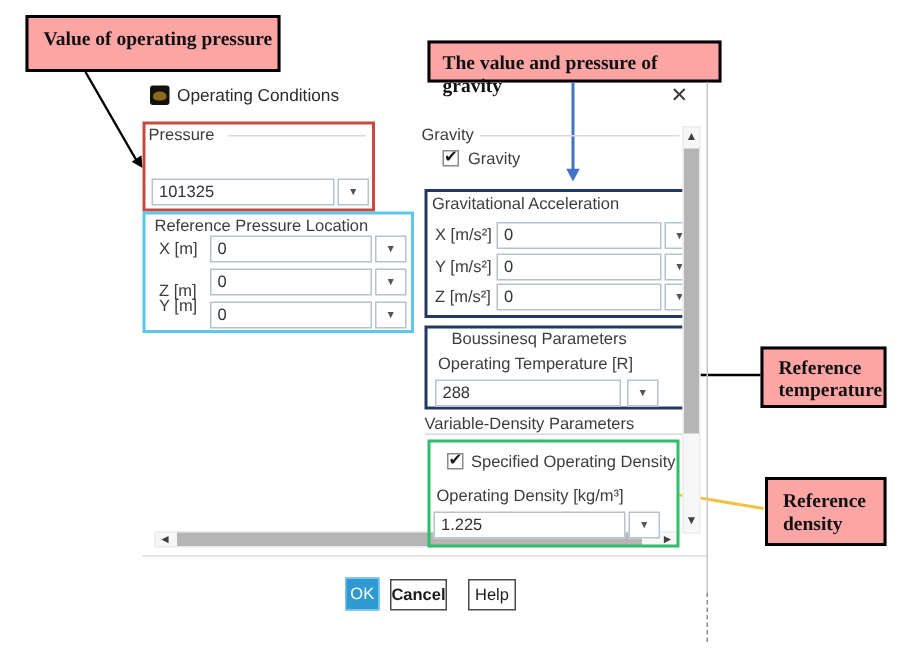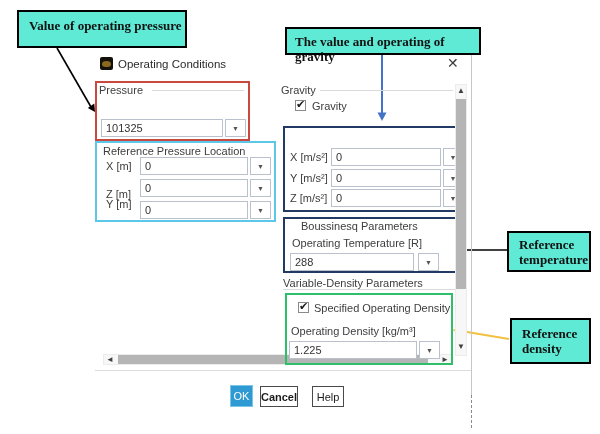--- a/index.html
+++ b/index.html
@@ -4,21 +4,21 @@
 <style>
   * { margin:0; padding:0; box-sizing:border-box; }
   body { background:#fff; }
   #stage {
     position:relative; width:600px; height:434px; background:#ffffff;
     font-family:"Liberation Sans","DejaVu Sans",sans-serif; overflow:hidden;
   }
   .abs { position:absolute; }
   .lbl { font-size:11px; color:#3d3d3d; white-space:nowrap; }
   .callout {
-    position:absolute; border:2px solid #000; background:#5eead4;
+    position:absolute; border:2px solid #000; background:#fca5a5;
     font-family:"Liberation Serif","DejaVu Serif",serif;
     font-weight:bold; font-size:13px; color:#111; line-height:15px;
   }
   .section { position:absolute; }
   .field {
     position:absolute; background:#fff; border:1px solid #b9c2cc;
     font-size:11px; color:#333; display:flex; align-items:center;
     padding-left:4px; height:18px;
   }
   .dd {
@@ -49,21 +49,21 @@
 </head>
 <body>
 
 <div id="stage">
 
   <div class="callout" style="left:17px; top:10px; width:170px; height:38px; padding:6px 0 0 10px;">
     <span>Value of operating pressure</span>
   </div>
 
   <div class="callout" style="left:285px; top:27px; width:196px; height:28px; padding:5px 0 0 8px;">
-    <span>The value and operating of gravity</span>
+    <span>The value and pressure of gravity</span>
   </div>
 
   <div class="callout" style="left:507px; top:231px; width:84px; height:41px; padding:4px 0 0 10px;">
     <div>Reference</div>
     <div>temperature</div>
   </div>
 
   <div class="callout" style="left:510px; top:318px; width:81px; height:46px; padding:6px 0 0 10px;">
     <div>Reference</div>
     <div>density</div>
@@ -126,20 +126,21 @@
   </div>
 
   <div class="lbl abs" style="left:281px; top:84px;">Gravity</div>
   <div class="groupline" style="left:320px; top:90px; width:133px;"></div>
   <div class="cbx" style="left:295px; top:100px;">
     <span class="mark">✔</span>
   </div>
   <div class="cblabel abs" style="left:312px; top:100px;">Gravity</div>
 
   <div class="section" style="left:283px; top:126px; width:183px; height:86px; border:2px solid #223a63;">
+    <div class="lbl abs" style="left:3px; top:2px;">Gravitational Acceleration</div>
     <div class="lbl abs" style="left:5px; top:23px;">X [m/s²]</div>
     <div class="field" style="left:46px; top:20px; width:110px;">
       <span>0</span>
     </div>
     <div class="dd" style="left:158px; top:20px; width:20px;">
       <span>▼</span>
     </div>
     <div class="lbl abs" style="left:5px; top:44px;">Y [m/s²]</div>
     <div class="field" style="left:46px; top:41px; width:110px;">
       <span>0</span>

